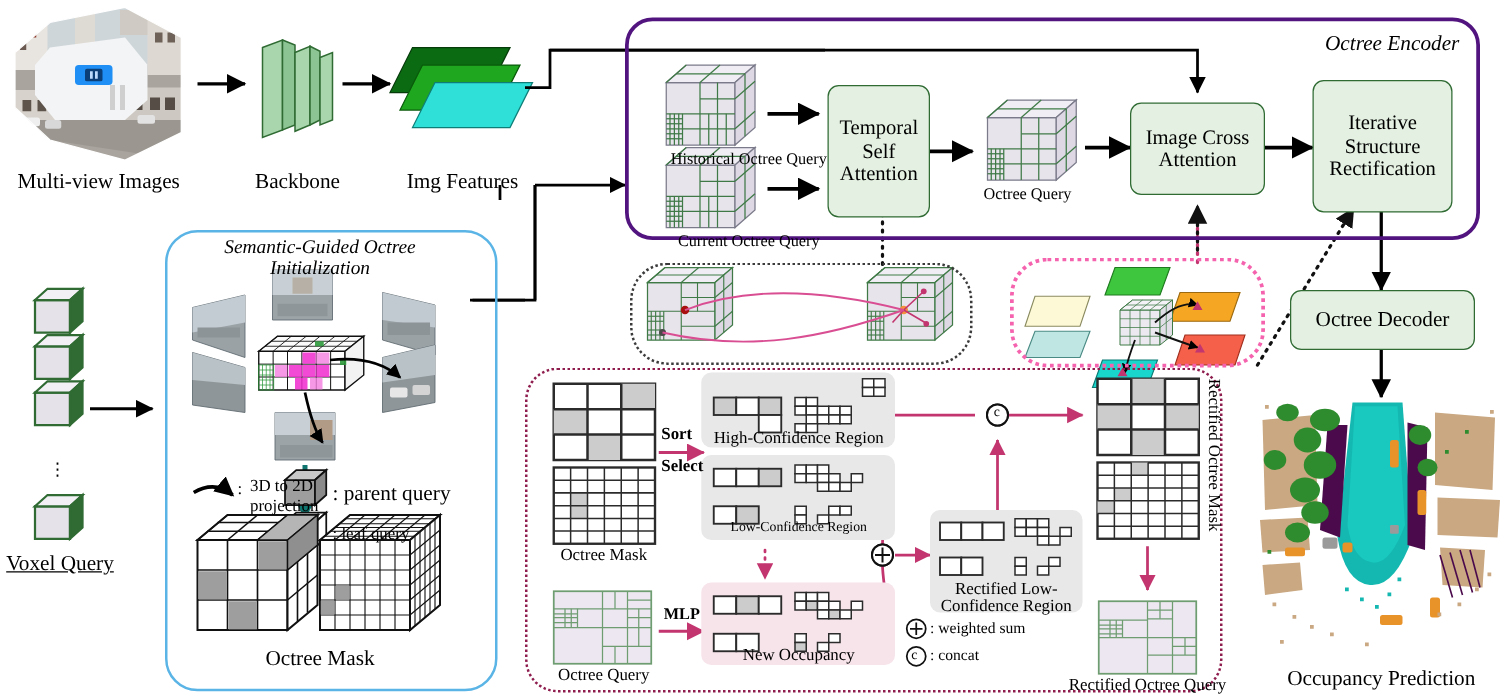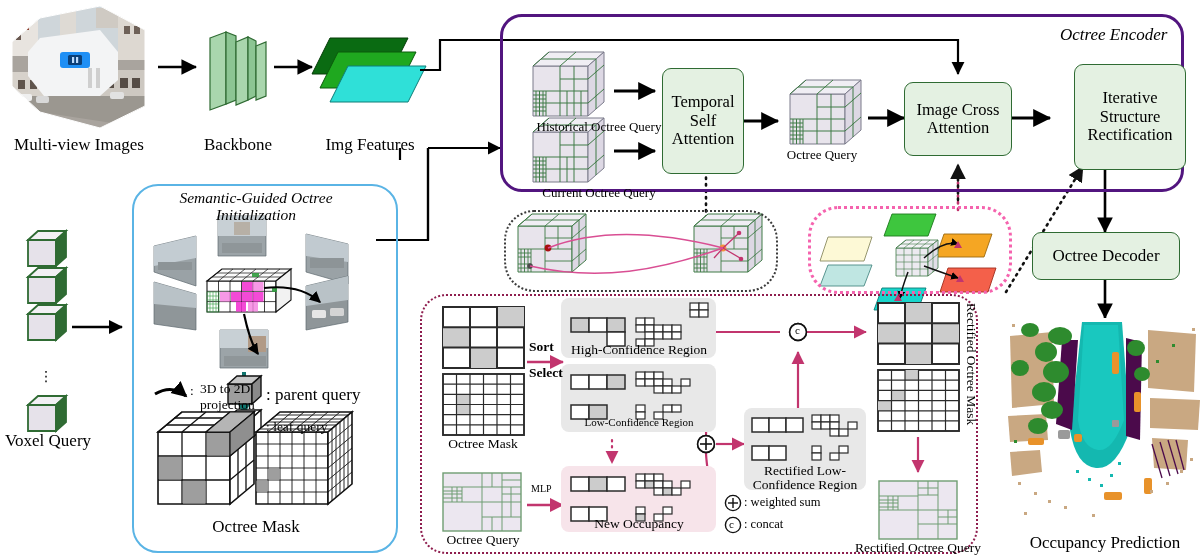--- a/index.html
+++ b/index.html
@@ -1043,38 +1043,38 @@
     </div>
   </div>
 
   <div class="gbox" style="left:904px;top:82px;width:106px;height:72px;font-size:16.5px;">
     <div>
       <div>Image Cross</div>
       <div>Attention</div>
     </div>
   </div>
 
-  <div class="gbox" style="left:1050px;top:64px;width:110px;height:104px;font-size:16.5px;margin-left:24px;">
+  <div class="gbox" style="left:1050px;top:64px;width:110px;height:104px;font-size:16.5px;">
     <div>
       <div>Iterative</div>
       <div>Structure</div>
       <div>Rectification</div>
     </div>
   </div>
 
   <div class="gbox" style="left:1032px;top:232px;width:146px;height:46px;font-size:17px;">
     <span>Octree Decoder</span>
   </div>
 
   <div class="lbl ctr" style="left:79px;top:136px;font-size:17px;">Multi-view Images</div>
   <div class="lbl ctr" style="left:238px;top:136px;font-size:17px;">Backbone</div>
   <div class="lbl ctr" style="left:370px;top:136px;font-size:17px;">Img Features</div>
 
   <div class="lbl ctr" style="left:47px;top:370px;font-size:14px;letter-spacing:2px;">⋮</div>
-  <div class="lbl ctr" style="left:48px;top:432px;font-size:17px;">Voxel Query</div>
+  <div class="lbl ctr" style="left:48px;top:442px;font-size:17px;text-decoration:underline;">Voxel Query</div>
 
   <div class="lbl ctr italic" style="left:256px;top:190px;font-size:15.5px;">Semantic-Guided Octree</div>
   <div class="lbl ctr italic" style="left:256px;top:207px;font-size:15.5px;">Initialization</div>
 
   <div class="lbl" style="left:190px;top:384px;font-size:13.5px;">:</div>
   <div class="lbl" style="left:200px;top:382px;font-size:13.5px;">3D to 2D</div>
   <div class="lbl" style="left:200px;top:398px;font-size:13.5px;">projection</div>
 
   <div class="lbl" style="left:266px;top:386px;font-size:17px;">: parent query</div>
   <div class="lbl" style="left:266px;top:420px;font-size:13.5px;">: leaf query</div>
@@ -1085,21 +1085,21 @@
   <div class="lbl ctr" style="left:599px;top:120px;font-size:13px;">Historical Octree Query</div>
   <div class="lbl ctr" style="left:599px;top:186px;font-size:13px;">Current Octree Query</div>
   <div class="lbl ctr" style="left:822px;top:148px;font-size:13px;">Octree Query</div>
 
   <div class="lbl ctr" style="left:1105px;top:534px;font-size:17px;">Occupancy Prediction</div>
 
   <div class="lbl ctr" style="left:483px;top:437px;font-size:13.5px;">Octree Mask</div>
   <div class="lbl ctr" style="left:483px;top:533px;font-size:13.5px;">Octree Query</div>
   <div class="lbl" style="left:529px;top:340px;font-size:13.5px;font-weight:bold;">Sort</div>
   <div class="lbl" style="left:529px;top:366px;font-size:13.5px;font-weight:bold;">Select</div>
-  <div class="lbl" style="left:531px;top:484px;font-size:10px;font-weight:normal;">MLP</div>
+  <div class="lbl" style="left:531px;top:484px;font-size:13px;font-weight:bold;">MLP</div>
 
   <div class="lbl ctr" style="left:639px;top:343px;font-size:13.5px;">High-Confidence Region</div>
   <div class="lbl ctr" style="left:639px;top:417px;font-size:11px;">Low-Confidence Region</div>
   <div class="lbl ctr" style="left:639px;top:517px;font-size:13.5px;">New Occupancy</div>
 
   <div class="lbl ctr" style="left:805px;top:464px;font-size:13.5px;">Rectified Low-</div>
   <div class="lbl ctr" style="left:805px;top:478px;font-size:13.5px;">Confidence Region</div>
 
   <div class="lbl" style="left:744px;top:496px;font-size:12.5px;">: weighted sum</div>
   <div class="lbl" style="left:744px;top:518px;font-size:12.5px;">: concat</div>

